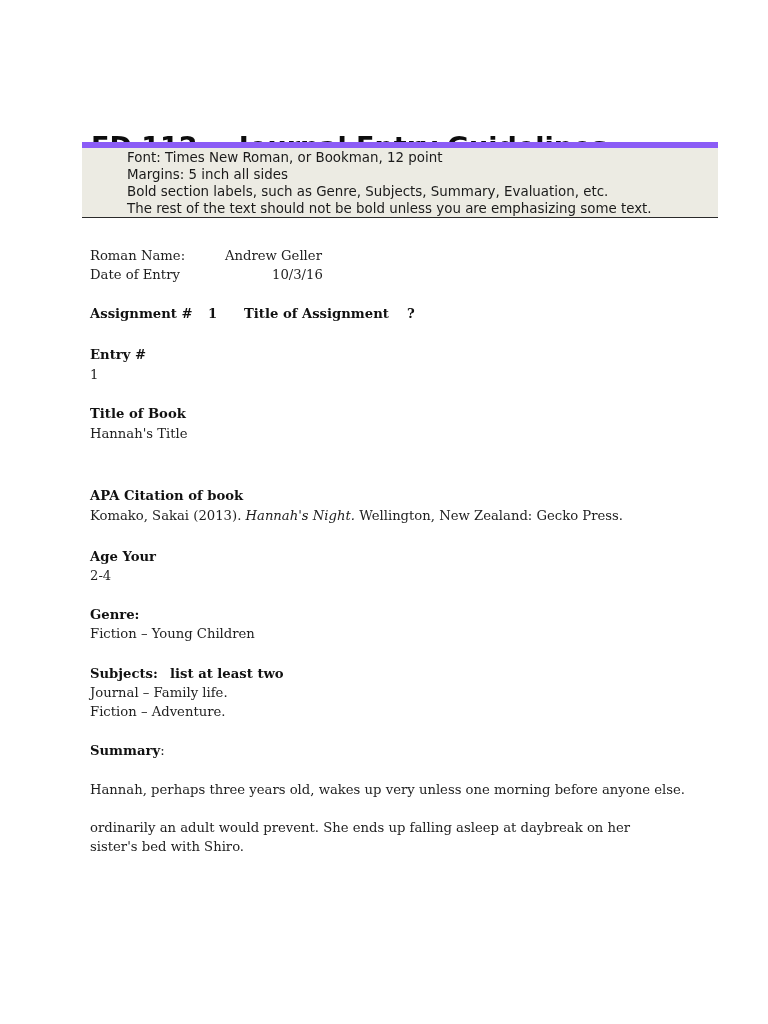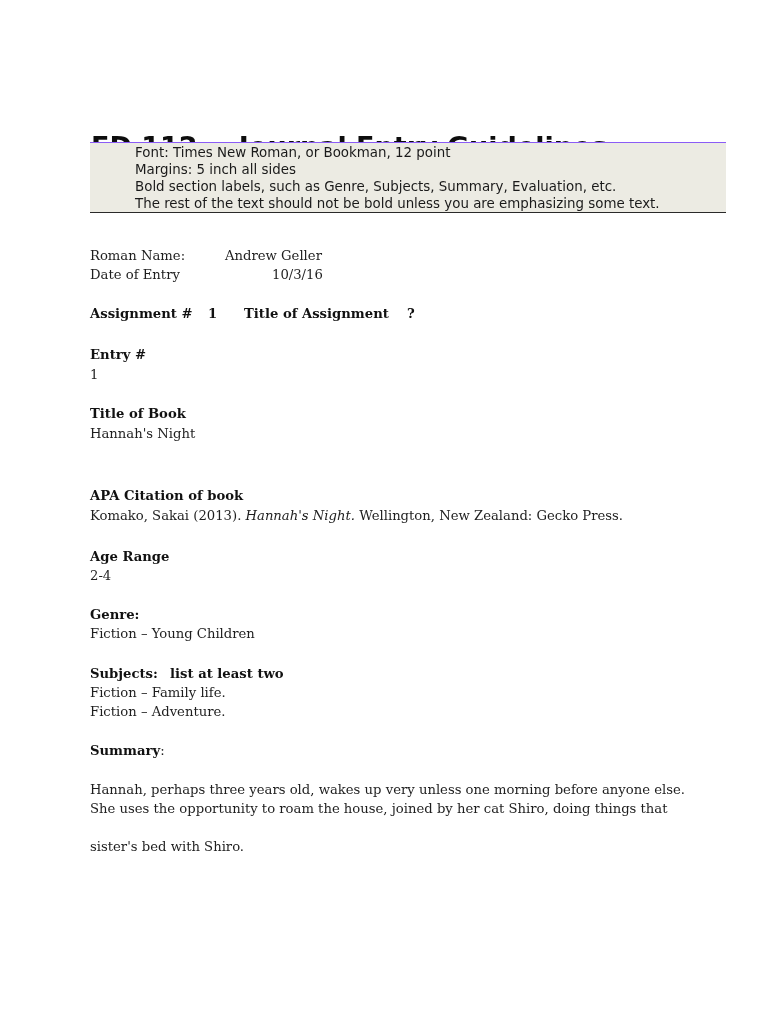--- a/index.html
+++ b/index.html
@@ -7,22 +7,22 @@
     width: 768px; height: 1024px; background: #ffffff; position: relative;
     overflow: hidden; color: #1a1a1a;
   }
   .page { position: absolute; left: 0; top: 0; width: 768px; height: 1024px; }
   .title {
     position: absolute; left: 91px; top: 88px;
     font-family: "DejaVu Sans", sans-serif; font-weight: bold;
     font-size: 27px; line-height: 40px; color: #0d0d0d; white-space: nowrap; margin-top: 39px;
   }
   .guide-box {
-    position: absolute; left: 90px; top: 142px; width: 636px; height: 69px;
-    background: #ecebe3; border-top: 1px solid #8b5cf6; border-bottom: 1px solid #2a2a2a;
+    position: absolute; left: 82px; top: 142px; width: 636px; height: 69px;
+    background: #ecebe3; border-top: 6px solid #8b5cf6; border-bottom: 1px solid #2a2a2a;
   }
   .guide-line {
     position: absolute; left: 45px;
     font-family: "DejaVu Sans", sans-serif; font-size: 13.4px; line-height: 17px;
     color: #1a1a1a; white-space: nowrap;
   }
   .serif {
     position: absolute; font-family: "DejaVu Serif", serif; font-size: 13.2px;
     line-height: 19px; color: #1e1e1e; white-space: nowrap;
   }
@@ -50,36 +50,36 @@
 
   <div class="serif b" style="left:90px; top:304px">Assignment #</div>
   <div class="serif b" style="left:208px; top:304px">1</div>
   <div class="serif b" style="left:244px; top:304px">Title of Assignment</div>
   <div class="serif b" style="left:407px; top:304px">?</div>
 
   <div class="serif b" style="left:90px; top:345px">Entry #</div>
   <div class="serif" style="left:90px; top:365px">1</div>
 
   <div class="serif b" style="left:90px; top:404px">Title of Book</div>
-  <div class="serif" style="left:90px; top:424px">Hannah's Night</div>
+  <div class="serif" style="left:90px; top:424px">Hannah's Title</div>
 
   <div class="serif b" style="left:90px; top:486px">APA Citation of book</div>
   <div class="serif" style="left:90px; top:506px"><span>Komako, Sakai (2013). </span><span class="i">Hannah's Night.</span><span> Wellington, New Zealand: Gecko Press.</span></div>
 
-  <div class="serif b" style="left:90px; top:547px">Age Range</div>
+  <div class="serif b" style="left:90px; top:547px">Age Your</div>
   <div class="serif" style="left:90px; top:566px">2-4</div>
 
   <div class="serif b" style="left:90px; top:605px">Genre:</div>
   <div class="serif" style="left:90px; top:624px">Fiction – Young Children</div>
 
   <div class="serif b" style="left:90px; top:664px">Subjects:</div>
   <div class="serif b" style="left:170px; top:664px">list at least two</div>
-  <div class="serif" style="left:90px; top:683px">Fiction – Family life.</div>
+  <div class="serif" style="left:90px; top:683px">Journal – Family life.</div>
   <div class="serif" style="left:90px; top:702px">Fiction – Adventure.</div>
 
   <div class="serif" style="left:90px; top:741px"><span class="b">Summary</span><span>:</span></div>
 
   <div class="serif" style="left:90px; top:780px">Hannah, perhaps three years old, wakes up very unless one morning before anyone else.</div>
-  <div class="serif" style="left:90px; top:799px">She uses the opportunity to roam the house, joined by her cat Shiro, doing things that</div>
+  <div class="serif" style="left:90px; top:818px">ordinarily an adult would prevent. She ends up falling asleep at daybreak on her</div>
   <div class="serif" style="left:90px; top:837px">sister's bed with Shiro.</div>
 
 
 </div>
 
 </body></html>

